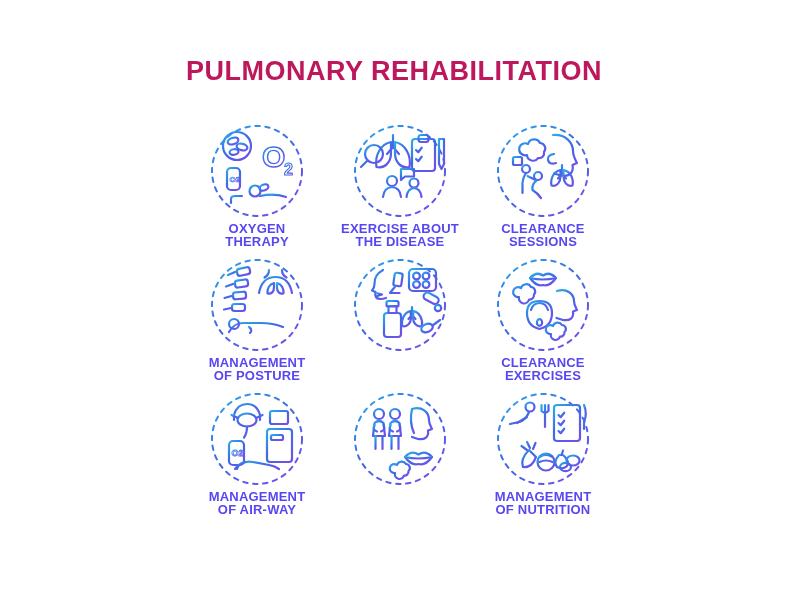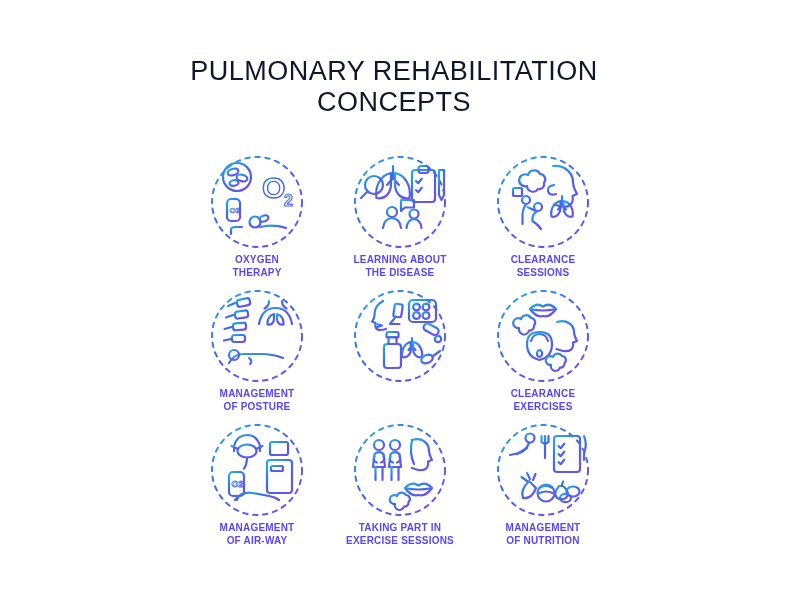--- a/index.html
+++ b/index.html
@@ -5,22 +5,22 @@
   html,body { margin:0; padding:0; }
   body {
     width:800px; height:600px; background:#ffffff;
     font-family:"Liberation Sans", sans-serif;
     -webkit-font-smoothing:antialiased;
   }
   .canvas { position:relative; width:800px; height:600px; overflow:hidden; }
 
   .title {
     margin:56px 12px 0 0; text-align:center;
-    color:#0f172a; font-size:27px; line-height:31px;
-    font-weight:400; letter-spacing:0.5px;
+    color:#be185d; font-size:27px; line-height:31px;
+    font-weight:700; letter-spacing:0.5px;
   }
   .title span { display:block; }
 
   .grid {
     margin:34px auto 0 auto;
     display:grid; grid-template-columns:repeat(3,143px);
     justify-content:center; row-gap:7px;
   }
   .cell { margin:0; display:flex; flex-direction:column; align-items:center; }
   .icon-svg { width:100px; height:100px; display:block; }
@@ -31,32 +31,31 @@
   }
   .icon-svg .art {
     fill:none; stroke-width:2.2;
     stroke-linecap:round; stroke-linejoin:round;
   }
   .icon-svg text { font-family:"Liberation Sans", sans-serif; font-weight:700; }
 
   .label {
     margin-top:1px; text-align:center;
     color:#5847f0; font-weight:700;
-    font-size:10px; line-height:13px; letter-spacing:0.2px;
+    font-size:13px; line-height:13px; letter-spacing:0.2px;
   }
   .label span { display:block; white-space:nowrap; }
 </style>
 </head>
 <body>
 
 <div class="canvas">
 
   <h1 class="title">
     <span>PULMONARY REHABILITATION</span>
-    <span>CONCEPTS</span>
   </h1>
 
   <div class="grid">
 
     <figure class="cell">
       <svg class="icon-svg" viewBox="0 0 100 100">
         <defs>
             <linearGradient id="g1" x1="0" y1="0" x2="0.7" y2="1">
           <stop offset="0" stop-color="#2bace9"></stop>
               <stop offset="0.5" stop-color="#3e6be6"></stop>
@@ -114,21 +113,21 @@
           <path d="M89 18 v25 l2.5 5 2.5 -5 v-25 z"></path>
           <path d="M51 48 h13 v7.5 h-9 l-4 3.5 z"></path>
           <circle cx="42" cy="60" r="5"></circle>
           <path d="M33 76 q1 -9.5 9 -10 q8 0.5 9 10"></path>
           <circle cx="64" cy="62" r="4.5"></circle>
           <path d="M56.5 76 q1 -8.5 7.5 -9 q6.5 0.5 7.5 9"></path>
           <line x1="29" y1="77" x2="76" y2="77"></line>
         </g>
       </svg>
       <figcaption class="label">
-        <span>LEARNING ABOUT</span>
+        <span>EXERCISE ABOUT</span>
         <span>THE DISEASE</span>
       </figcaption>
     </figure>
 
     <figure class="cell">
       <svg class="icon-svg" viewBox="0 0 100 100">
         <defs>
             <linearGradient id="g3" x1="0" y1="0" x2="0.7" y2="1">
           <stop offset="0" stop-color="#2bace9"></stop>
               <stop offset="0.5" stop-color="#3e6be6"></stop>
@@ -316,24 +315,20 @@
           <path d="M40.5 36 q-2.5 5 2.5 6.5 M49.5 36 q2.5 5 -2.5 6.5"></path>
           <path d="M41.5 47 v13 M48.5 47 v13"></path>
           <path d="M62 20 C72 17 79 23 79 31 C79 35 81 38 82 40 L78 41.5 C79 48 75 51 68 50 L62 48"></path>
           <path d="M62 20 q-3 13 2 24"></path>
           <line x1="68" y1="31" x2="73" y2="31"></line>
           <path d="M55 68 q6.5 -7 13.5 -2.5 q7 -4.5 13.5 2.5 q-6.5 9 -13.5 7 q-7 2 -13.5 -7 z"></path>
           <path d="M55 68 q13.5 3 27 0"></path>
           <path d="M45 84 a4.5 4.5 0 1 1 2 -8 a5 5 0 0 1 9 -1 a4 4 0 0 1 2.5 7 a4 4 0 0 1 -4.5 4.5 a4.5 4.5 0 0 1 -9 -2.5 z"></path>
         </g>
       </svg>
-      <figcaption class="label">
-        <span>TAKING PART IN</span>
-        <span>EXERCISE SESSIONS</span>
-      </figcaption>
     </figure>
 
     <figure class="cell">
       <svg class="icon-svg" viewBox="0 0 100 100">
         <defs>
             <linearGradient id="g9" x1="0" y1="0" x2="0.7" y2="1">
           <stop offset="0" stop-color="#2bace9"></stop>
               <stop offset="0.5" stop-color="#3e6be6"></stop>
               <stop offset="1" stop-color="#6b53ea"></stop>
         </linearGradient>

